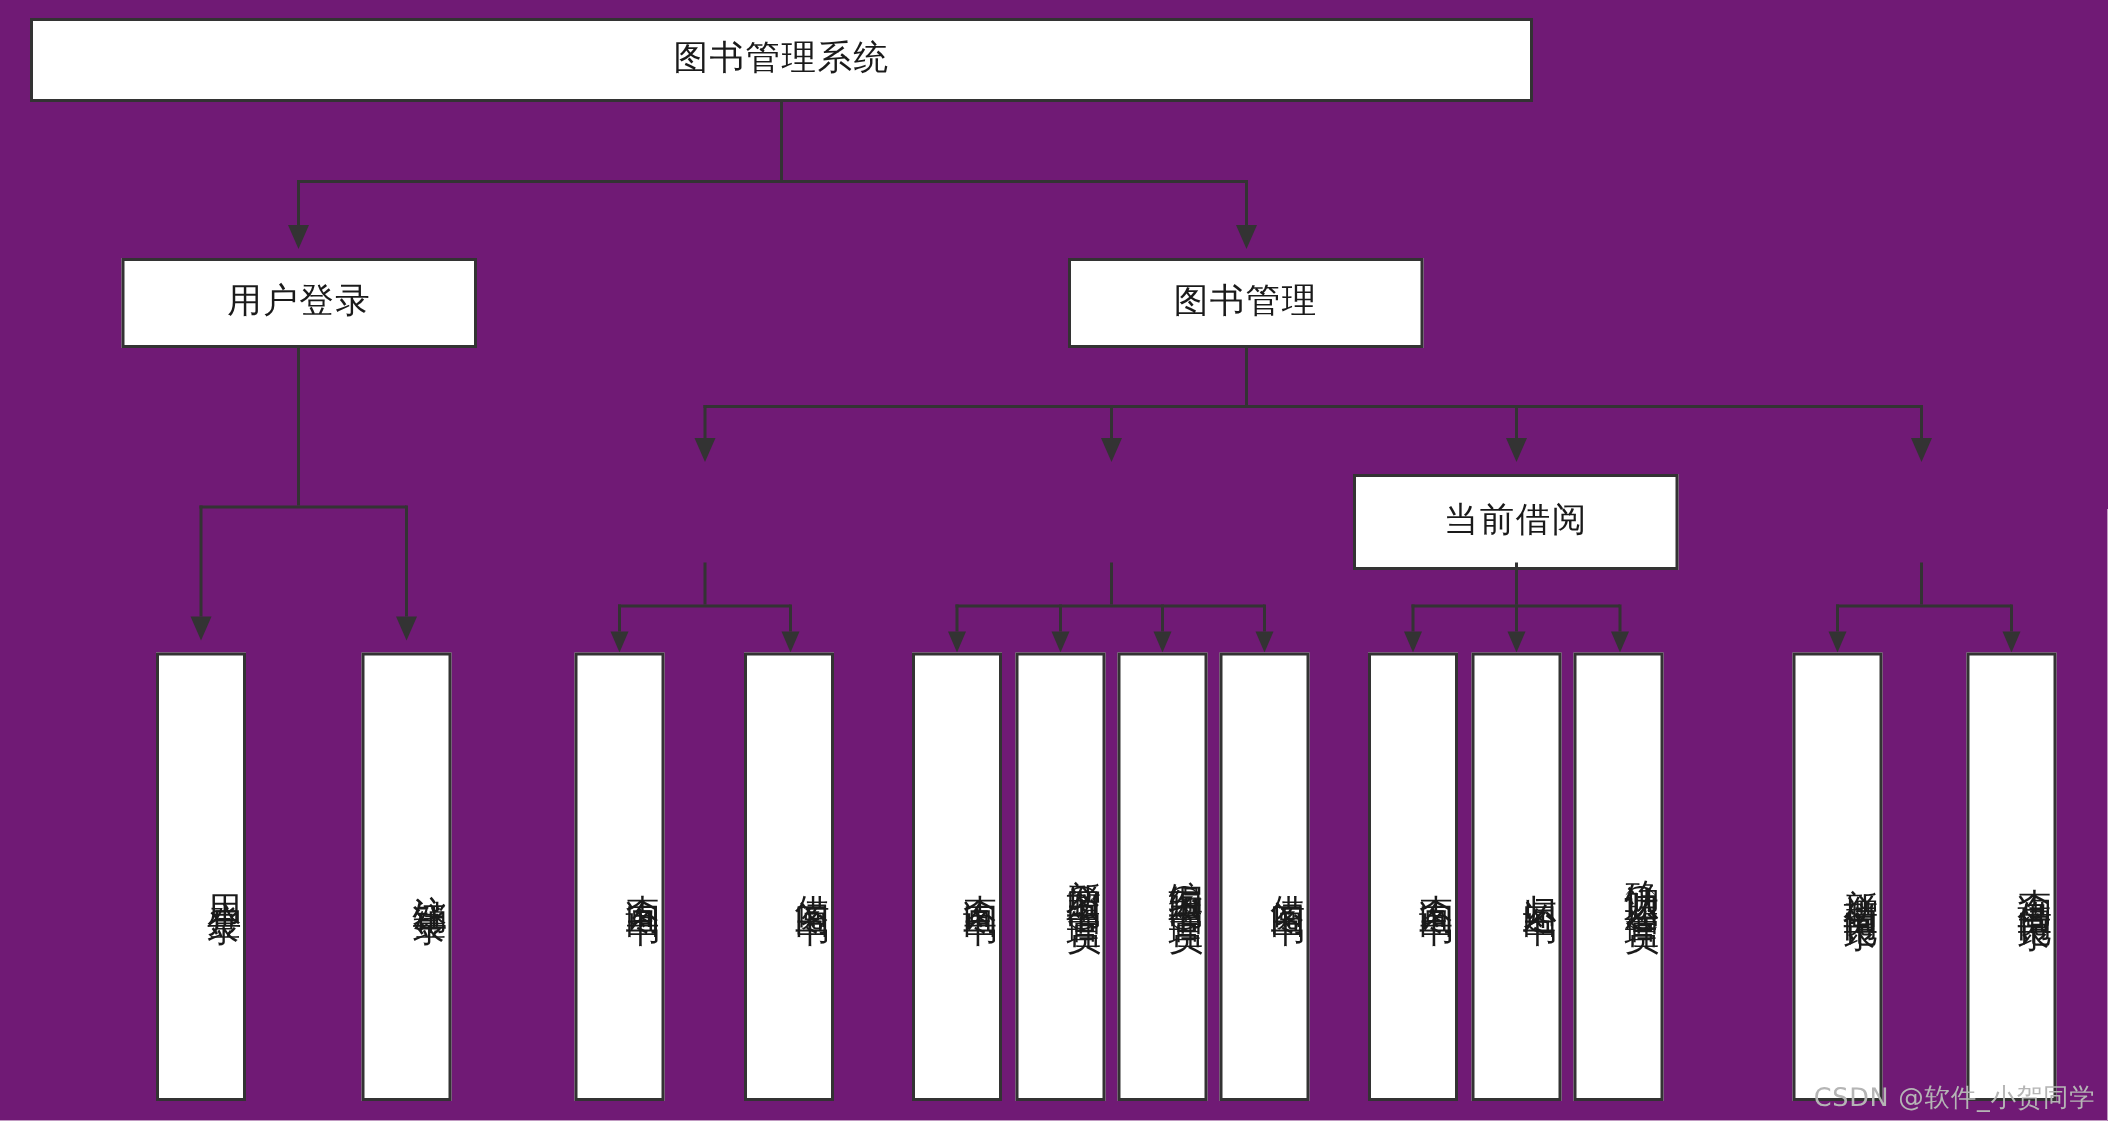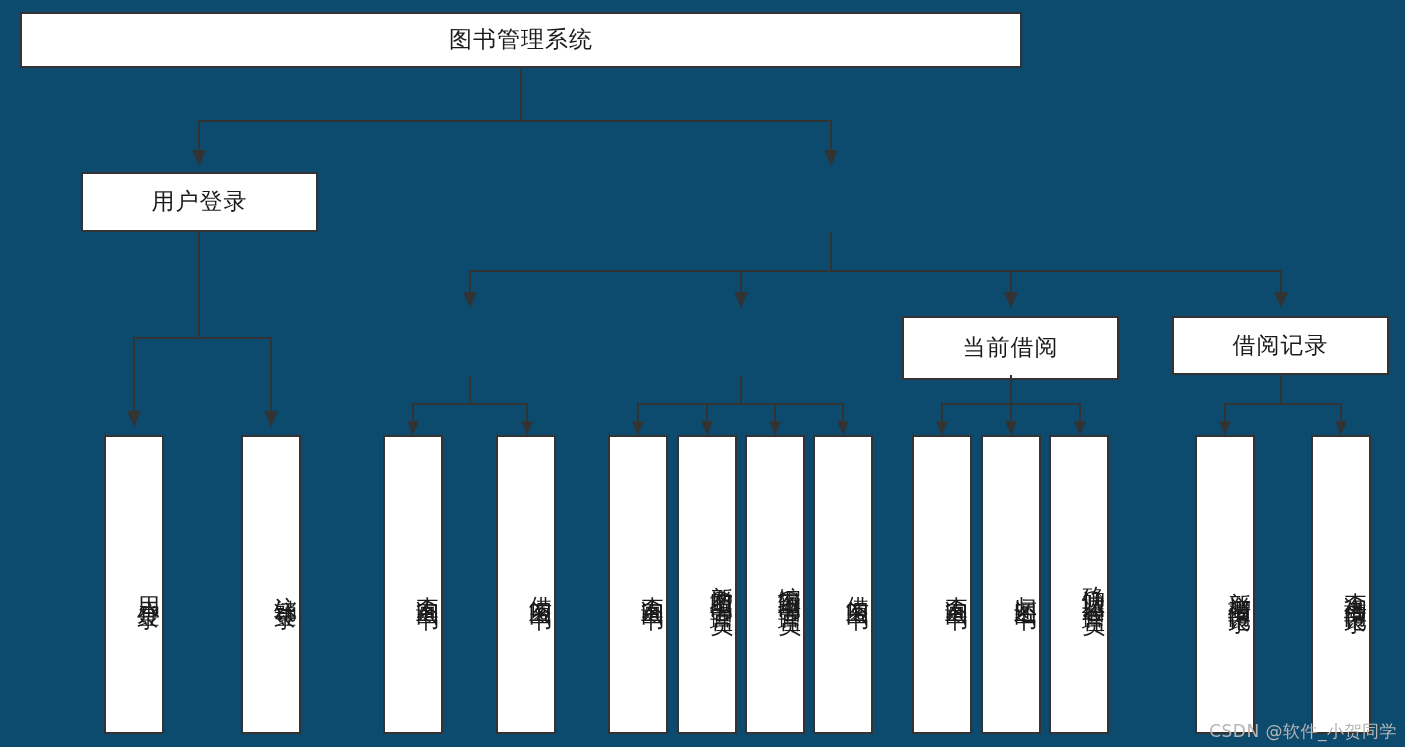--- a/index.html
+++ b/index.html
@@ -8,21 +8,21 @@
     padding: 0;
     background: #ffffff;
   }
   body {
     font-family: "DejaVu Sans", "Liberation Sans", sans-serif;
   }
   #canvas {
     position: relative;
     width: 1405px;
     height: 747px;
-    background: #0c4a6e;
+    background: #701a75;
     overflow: hidden;
   }
   
   .node {
     position: absolute;
     box-sizing: border-box;
     background: #ffffff;
     border: 2px solid #333333;
     display: flex;
     align-items: center;
@@ -96,20 +96,23 @@
   <div class="vline" style="left:198px; top:120px; height:30px;"></div>
   <div class="arrow" style="left:192px; top:150px;"></div>
 
   <div class="vline" style="left:830px; top:120px; height:30px;"></div>
   <div class="arrow" style="left:824px; top:150px;"></div>
 
   <div class="node horiz" style="left:81px; top:172px; width:237px; height:60px;">
     <span>用户登录</span>
   </div>
 
+  <div class="node horiz" style="left:712px; top:172px; width:237px; height:60px;">
+    <span>图书管理</span>
+  </div>
 
   <div class="vline" style="left:198px; top:232px; height:105px;"></div>
   <div class="hline" style="left:133px; top:337px; width:138px;"></div>
   <div class="vline" style="left:133px; top:337px; height:74px;"></div>
   <div class="arrow" style="left:127px; top:411px;"></div>
   <div class="vline" style="left:270px; top:337px; height:74px;"></div>
   <div class="arrow" style="left:264px; top:411px;"></div>
 
   <div class="vline" style="left:830px; top:232px; height:38px;"></div>
   <div class="hline" style="left:469px; top:270px; width:812px;"></div>
@@ -121,23 +124,20 @@
   <div class="arrow" style="left:734px; top:292px;"></div>
 
   <div class="vline" style="left:1010px; top:270px; height:22px;"></div>
   <div class="arrow" style="left:1004px; top:292px;"></div>
 
   <div class="vline" style="left:1280px; top:270px; height:22px;"></div>
   <div class="arrow" style="left:1274px; top:292px;"></div>
 
   <div class="node horiz" style="left:902px; top:316px; width:217px; height:64px;">
     <span>当前借阅</span>
-  </div>
-  <div class="node horiz" style="left:1172px; top:316px; width:217px; height:59px;">
-    <span>借阅记录</span>
   </div>
 
   <div class="vline" style="left:469px; top:375px; height:28px;"></div>
   <div class="hline" style="left:412px; top:403px; width:115px;"></div>
   <div class="vline" style="left:412px; top:403px; height:18px;"></div>
   <div class="arrow small" style="left:407px; top:421px;"></div>
   <div class="vline" style="left:526px; top:403px; height:18px;"></div>
   <div class="arrow small" style="left:521px; top:421px;"></div>
 
   <div class="vline" style="left:740px; top:375px; height:28px;"></div>

